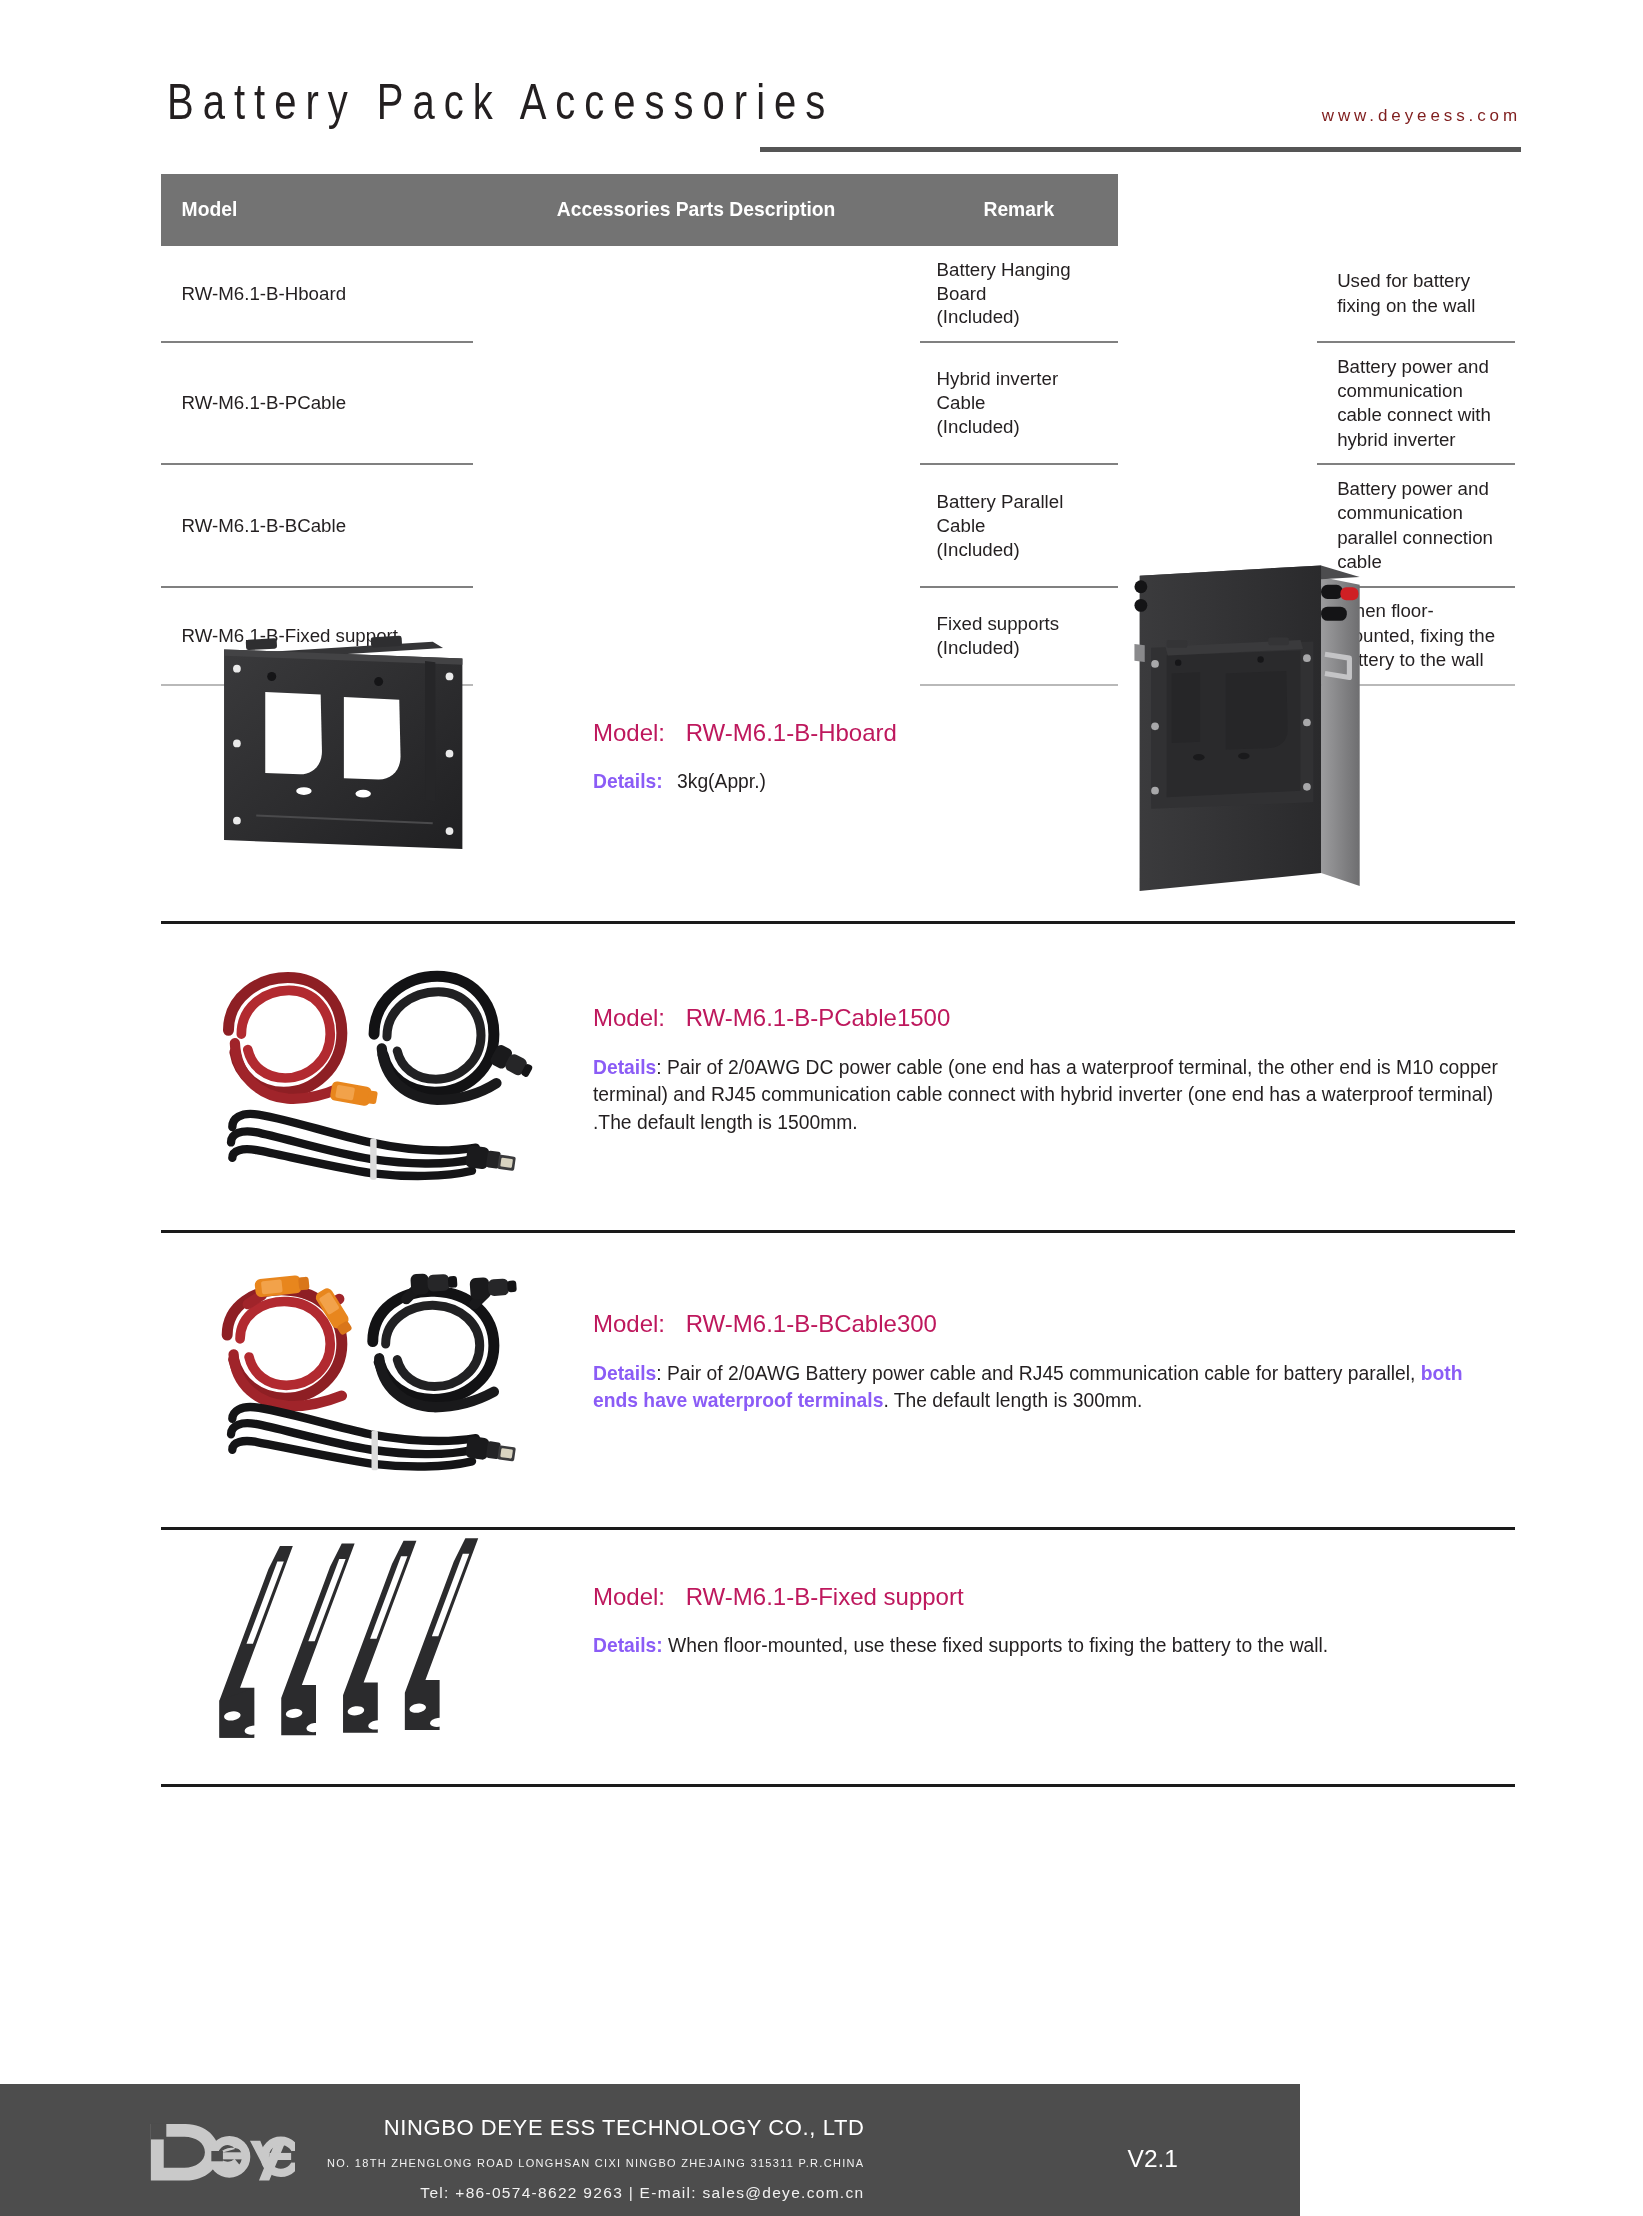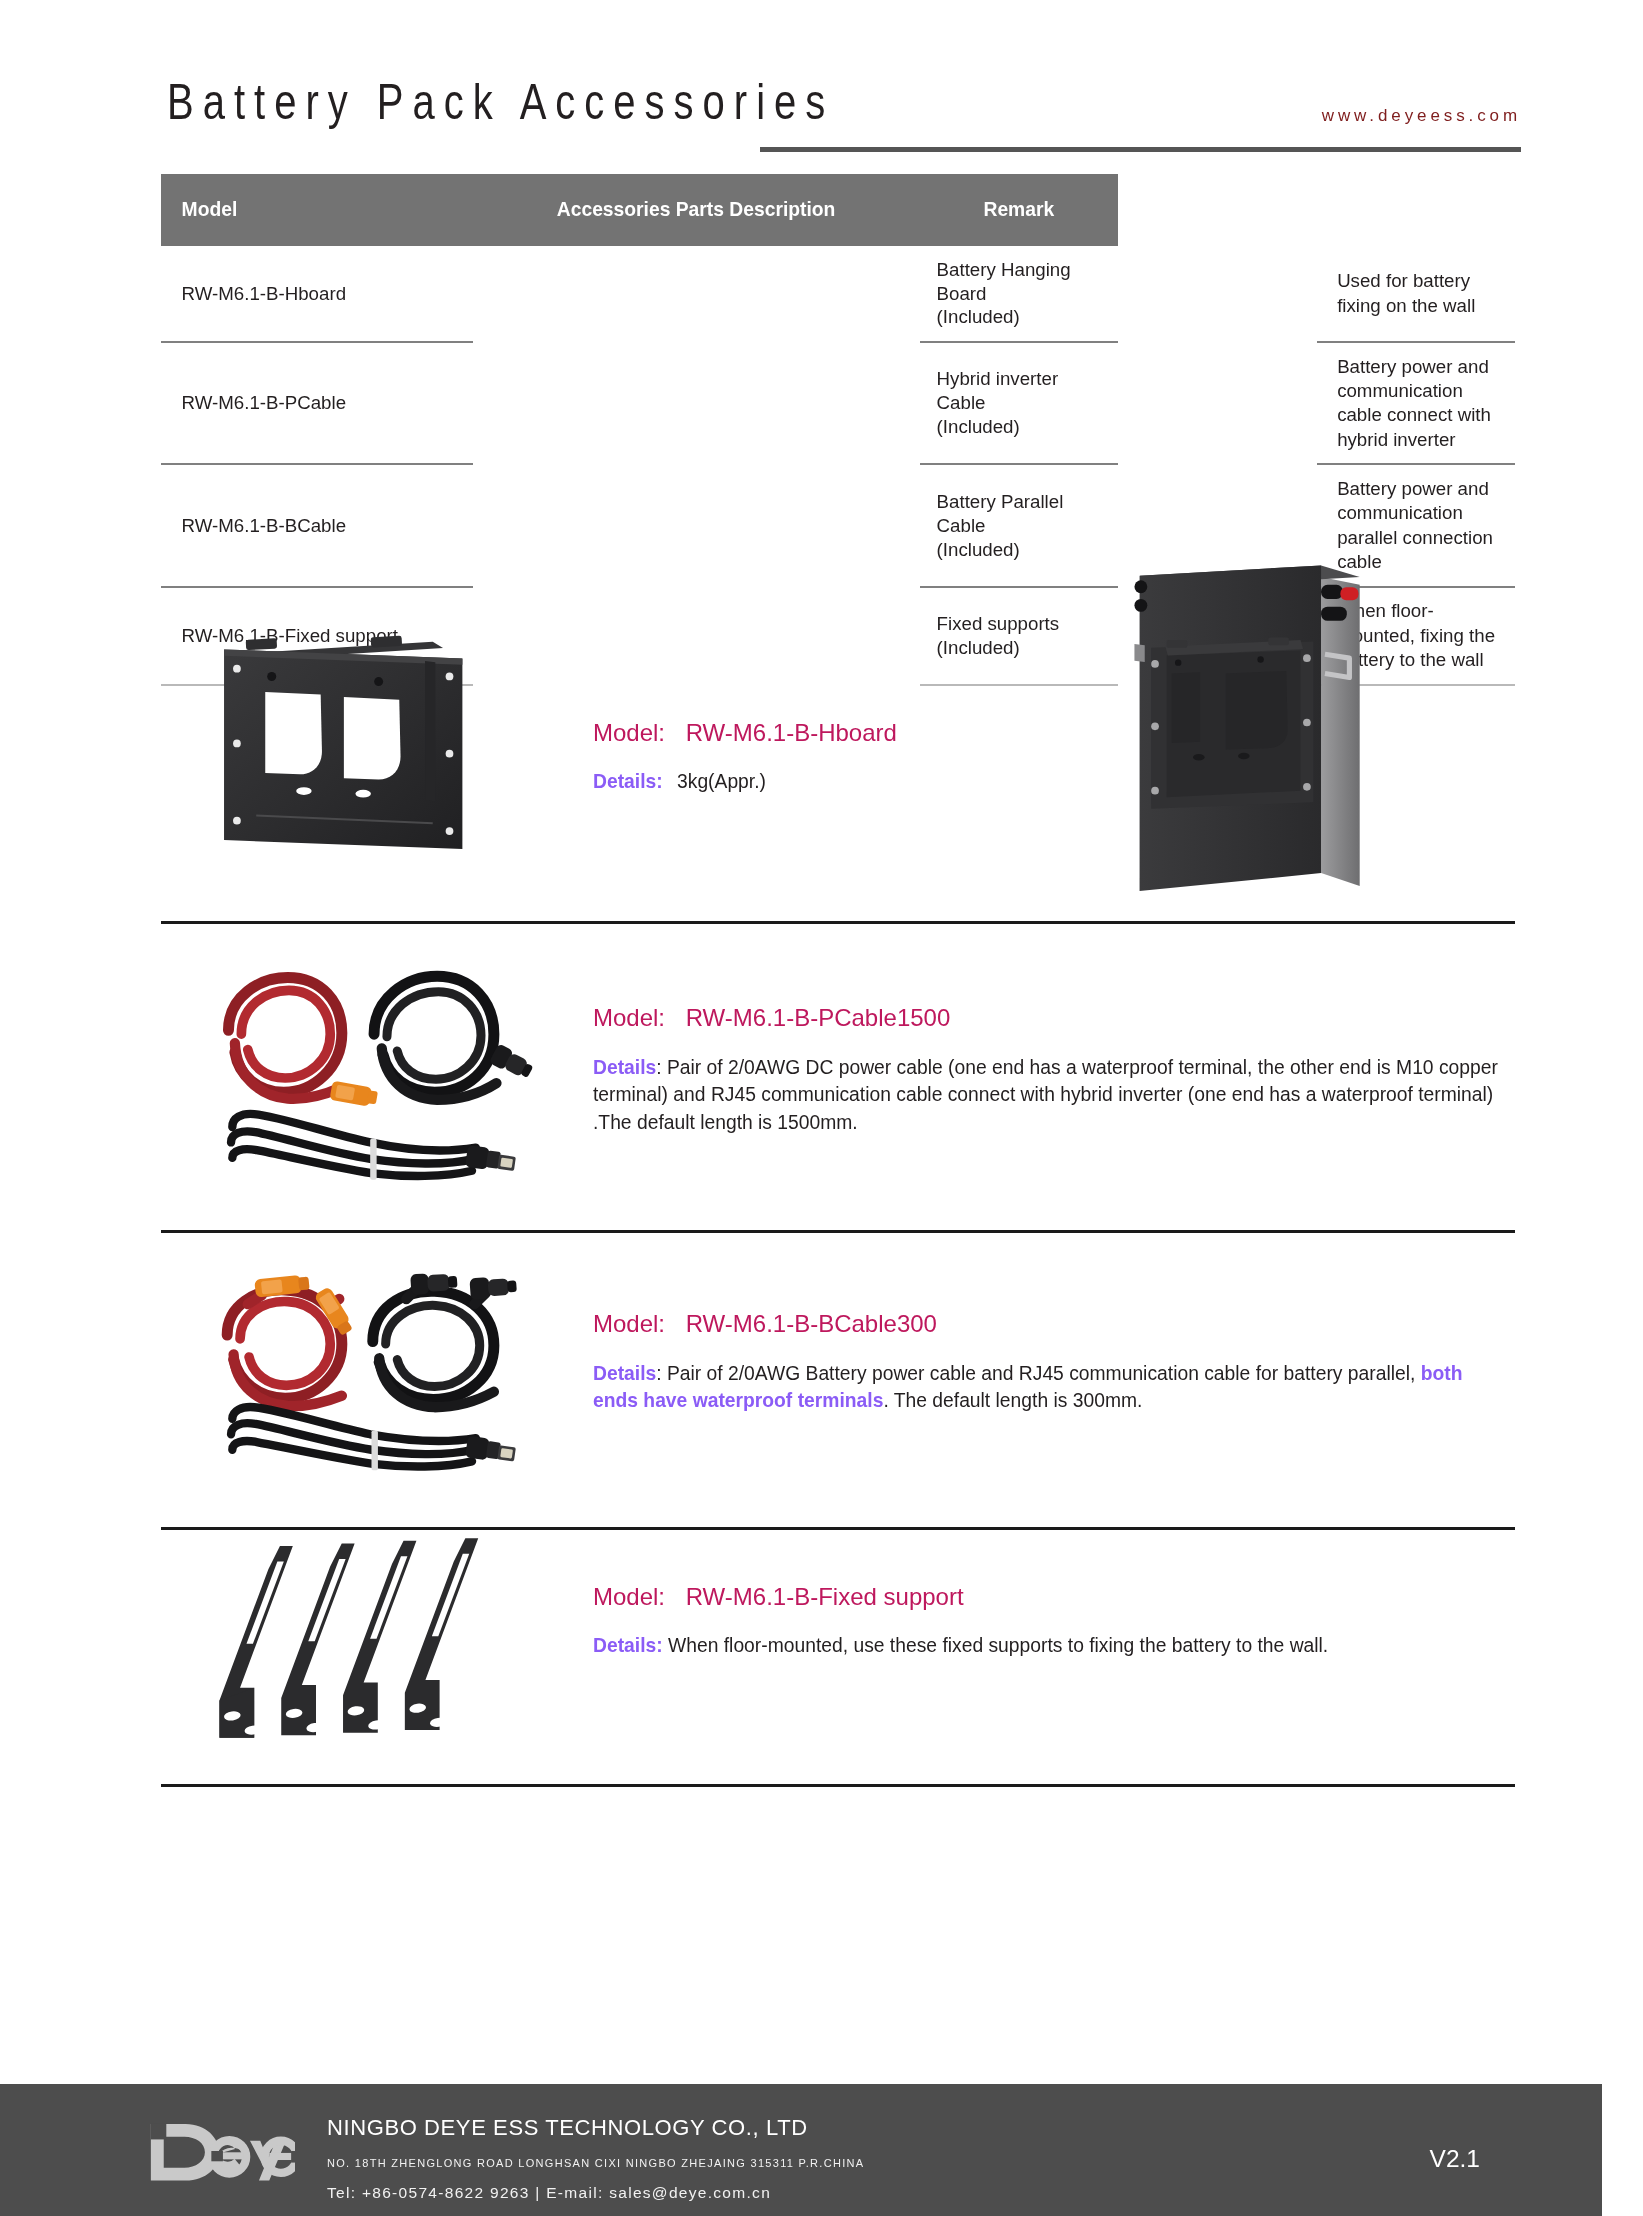--- a/index.html
+++ b/index.html
@@ -119,23 +119,24 @@
     color: #231f20;
     line-height: 1.42;
   }
   .details-line b { font-weight: bold; color: #8b5cf6; }
 
   
   .footer {
     position: absolute;
     left: 0;
     top: 2084px;
-    width: 1602px;
+    width: 1300px;
     height: 133px;
     background: #4d4d4d;
+    text-align: right;
   }
   .footer-logo {
     position: absolute;
     left: 147px;
     top: 36px;
     width: 148px;
     height: 62px;
   }
   .footer-info {
     position: absolute;

